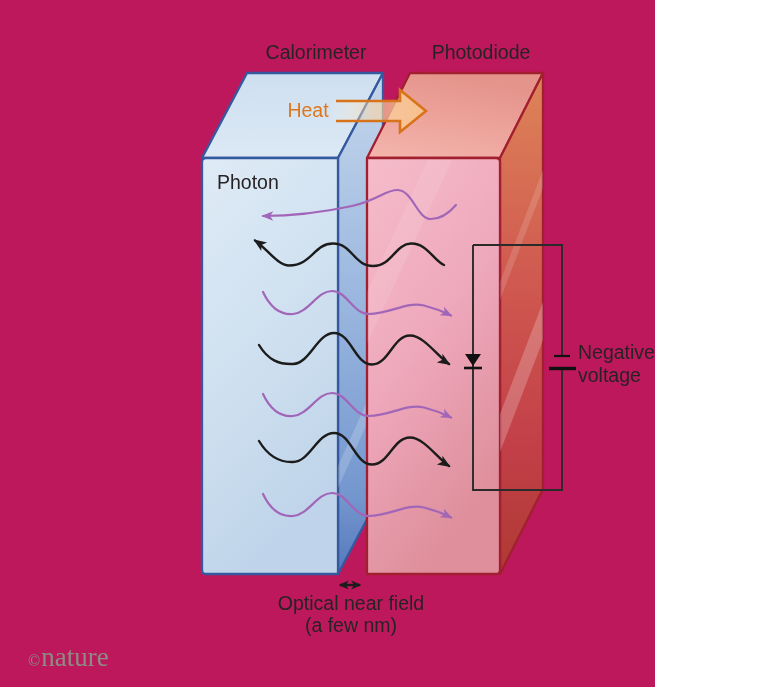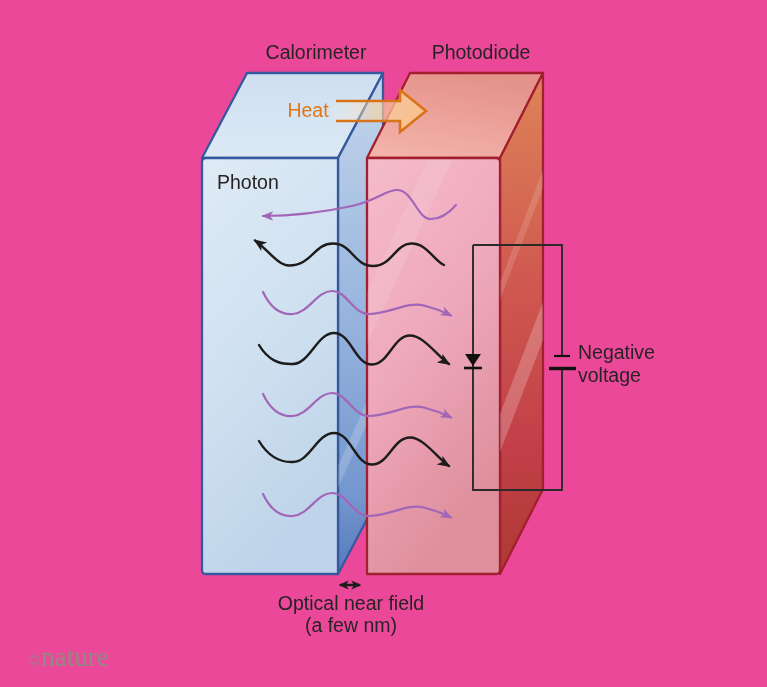--- a/index.html
+++ b/index.html
@@ -1,19 +1,19 @@
 <!DOCTYPE html>
 <html><head>
 <meta charset="utf-8">
 <style>
   html,body{margin:0;padding:0;}
   .stage{
     position:relative;
-    width:767px;height:687px;
-    background:#ec4899;
+    width:655px;height:687px;
+    background:#be185d;
     overflow:hidden;
     font-family:"Liberation Sans", sans-serif;
   }
   svg{position:absolute;left:0;top:0;}
   .lbl{
     font-family:"Liberation Sans", sans-serif;
     font-size:19.5px;
     fill:#272325;
   }
   .lbl-heat{fill:#E0761A;}

